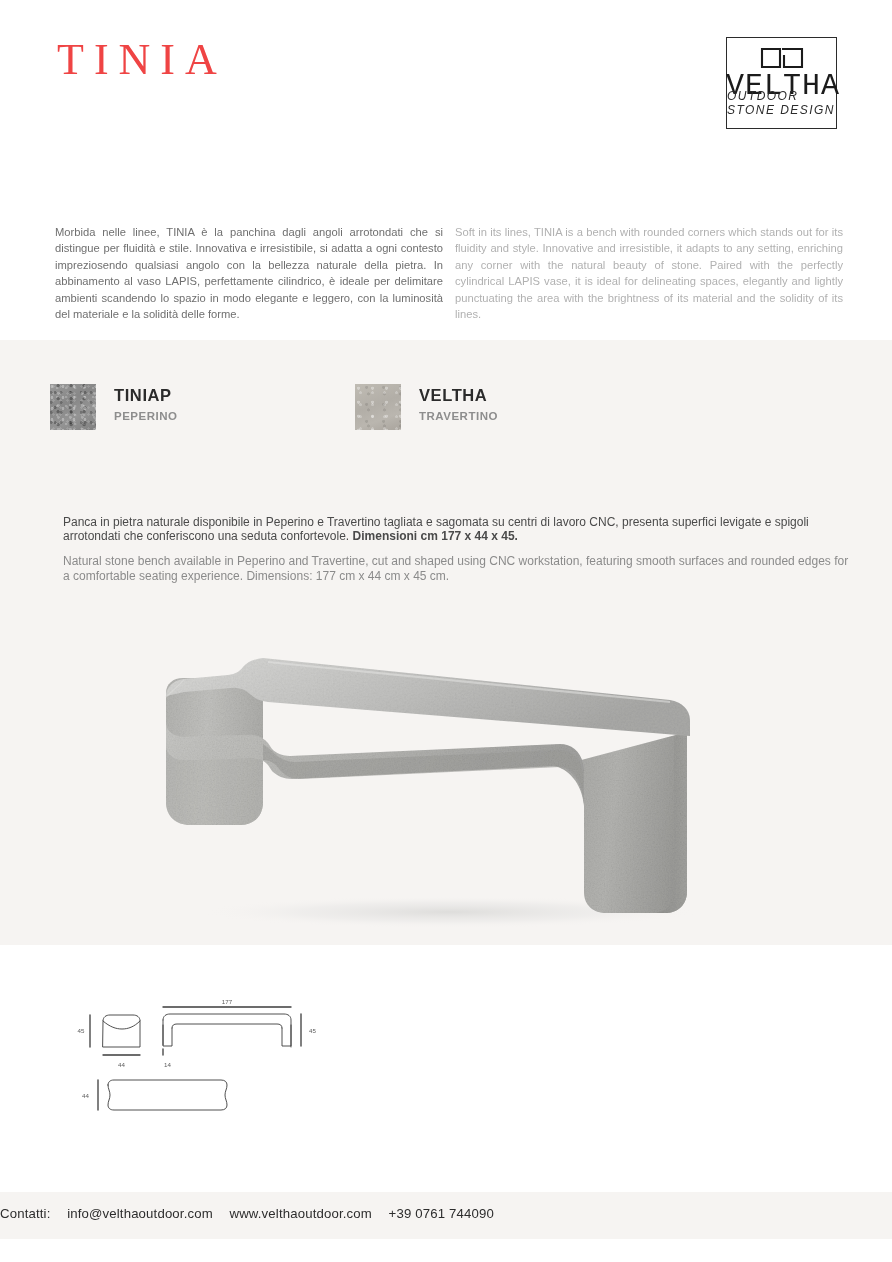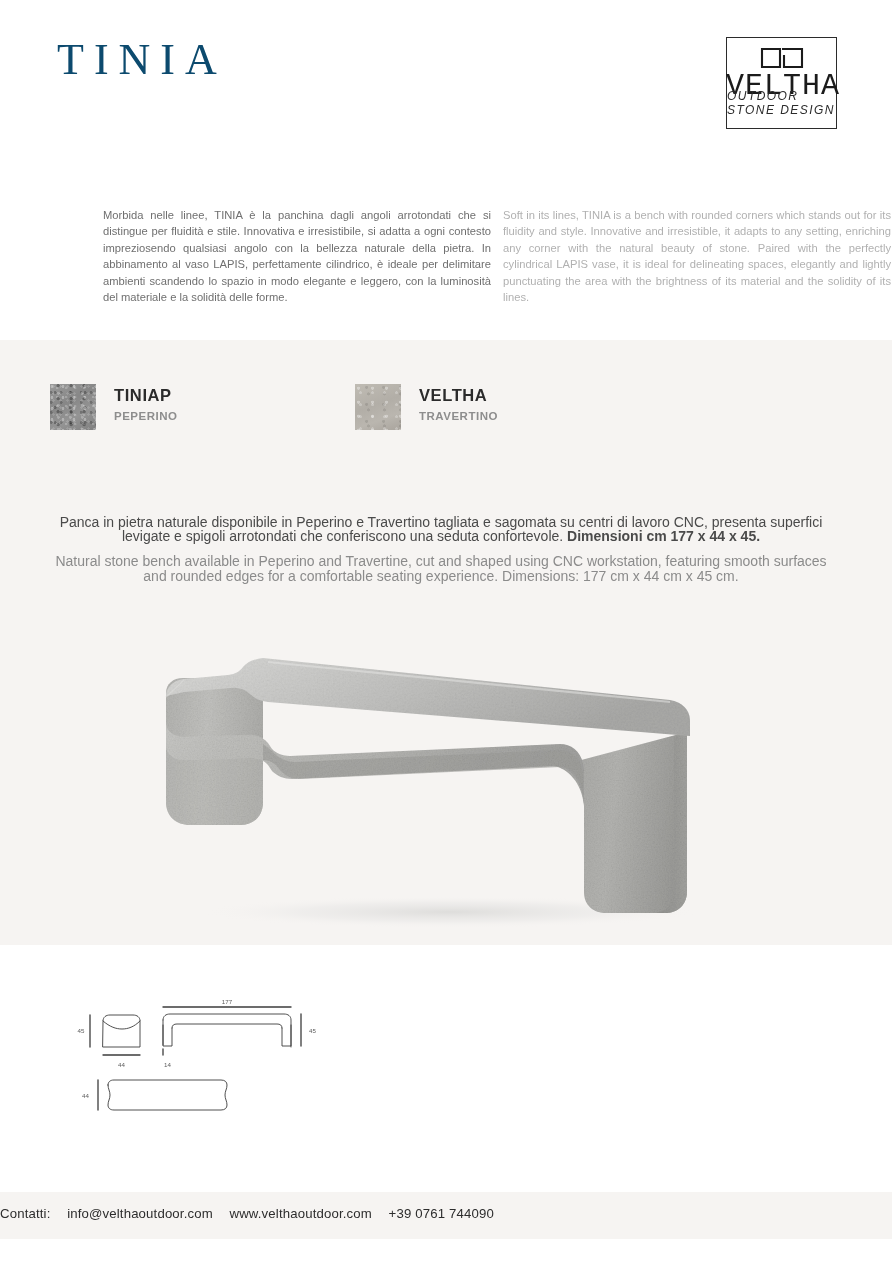--- a/index.html
+++ b/index.html
@@ -45,21 +45,21 @@
     top: 0;
     height: 180px;
   }
   .product-title {
     position: absolute;
     left: 57px;
     top: 38px;
     font-family: "Liberation Serif", serif;
     font-size: 44px;
     letter-spacing: 10px;
-    color: #0c4a6e;
+    color: #ef4444;
     font-weight: 400;
     line-height: 1;
     text-align: right;
   }
 
   
   .logo {
     position: absolute;
     left: 726px;
     top: 37px;
@@ -104,26 +104,25 @@
 
   
   .intro {
     position: absolute;
     top: 207px;
     left: 0; right: 0;
     height: 110px;
   }
   .intro-col {
     position: absolute;
-    top: 0;
+    top: 17px;
     width: 388px;
     font-size: 11.2px;
     line-height: 16.4px;
     text-align: justify;
-    margin-left: 48px;
   }
   .intro-it { left: 55px; color: #6f6f6f; }
   .intro-en { left: 455px; color: #b1b1b1; }
 
   
   .materials {
     position: absolute;
     top: 384px;
     left: 0; right: 0;
     height: 70px;
@@ -183,27 +182,26 @@
     letter-spacing: 0.5px;
     color: #8d8d8d;
     line-height: 19px;
     margin-top: 2px;
     font-weight: bold;
   }
 
   
   .techdesc {
     position: absolute;
-    left: 46px;
+    left: 63px;
     top: 515px;
     width: 790px;
-    font-size: 14px;
+    font-size: 12px;
     line-height: 14.2px;
     color: #4a4a4a;
-    text-align: center;
   }
   .techdesc .en {
     color: #8b8b8b;
     margin-top: 11px;
   }
   .techdesc b { font-weight: 700; }
 
   
   .photo {
     position: absolute;

